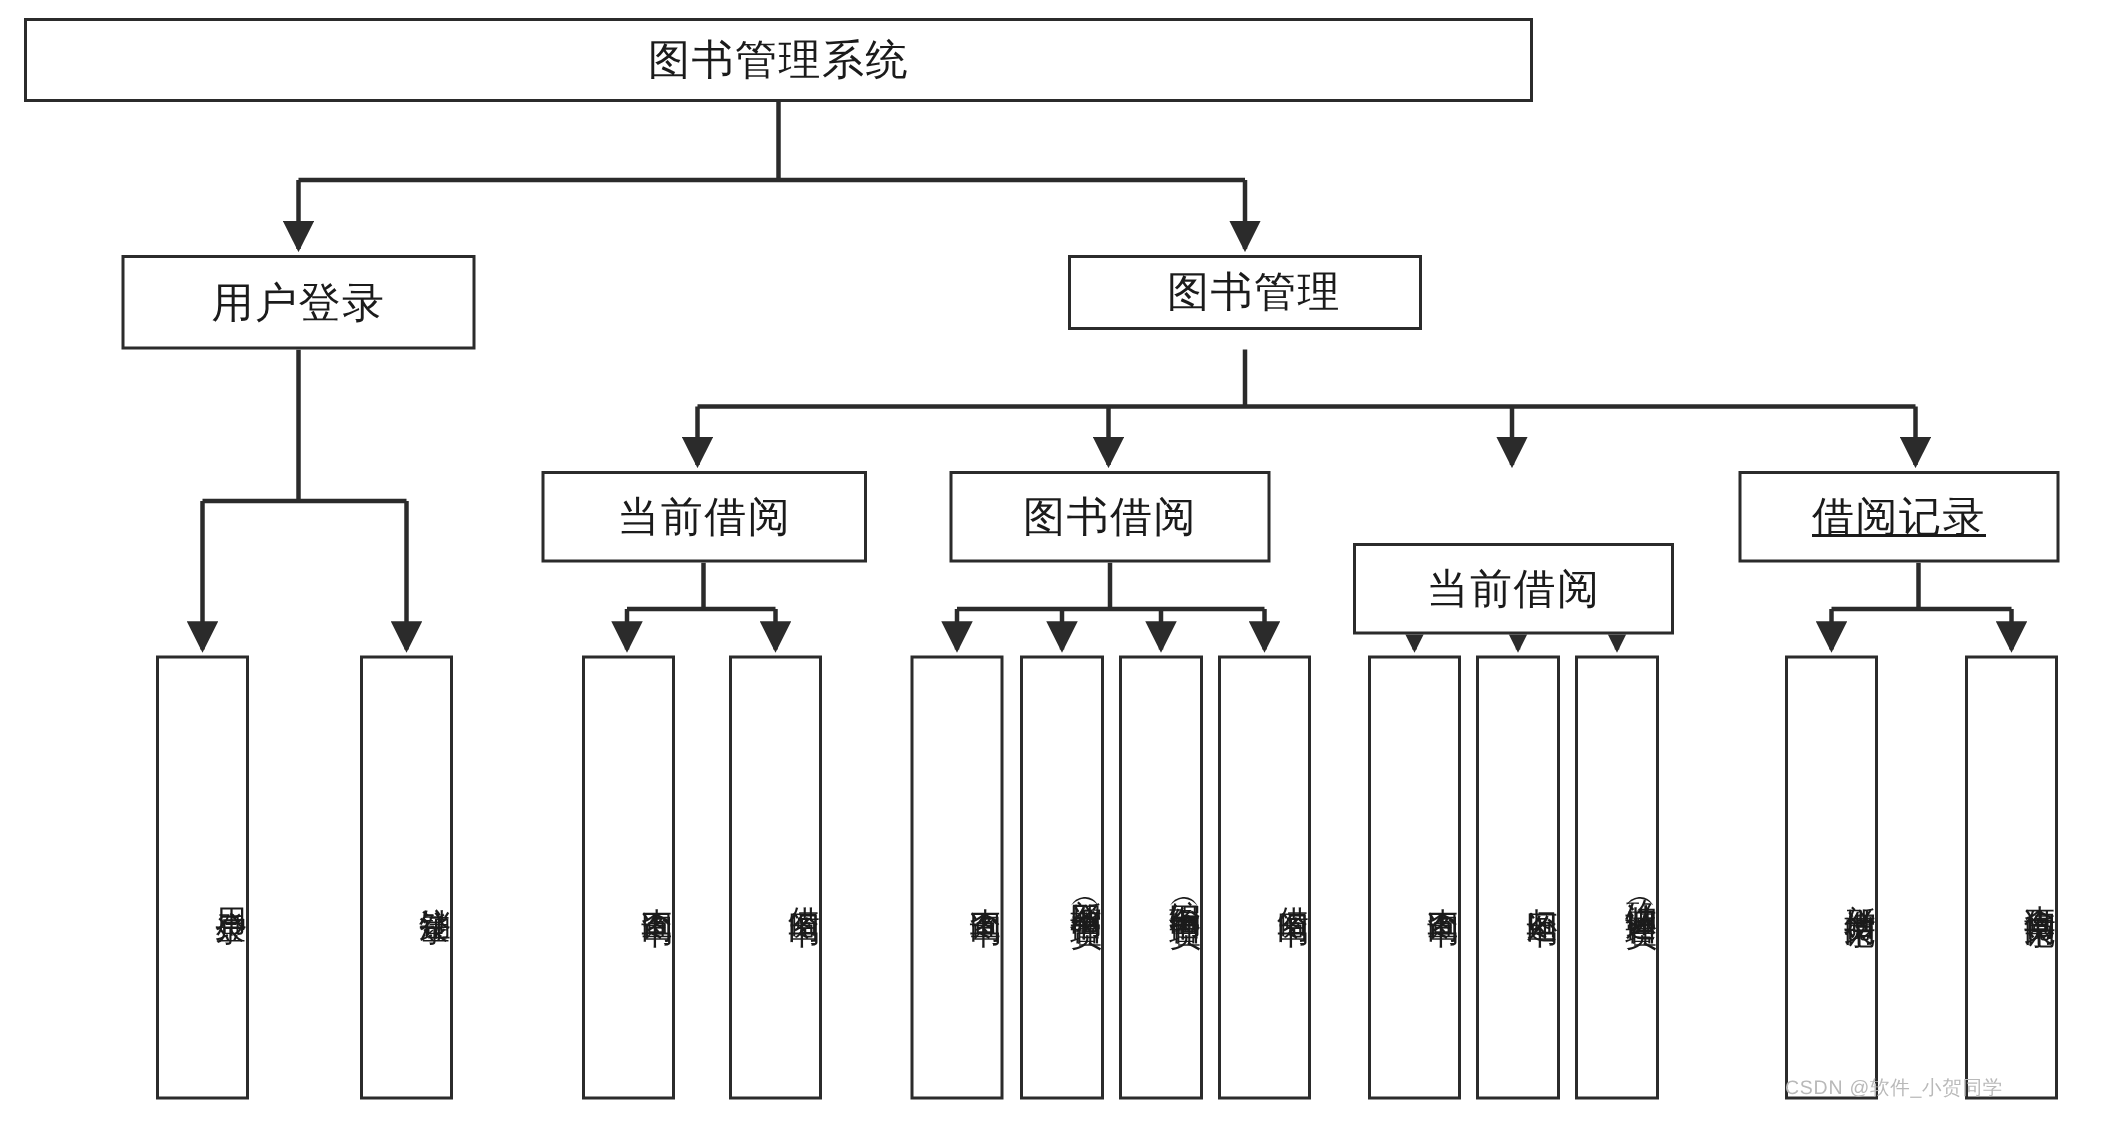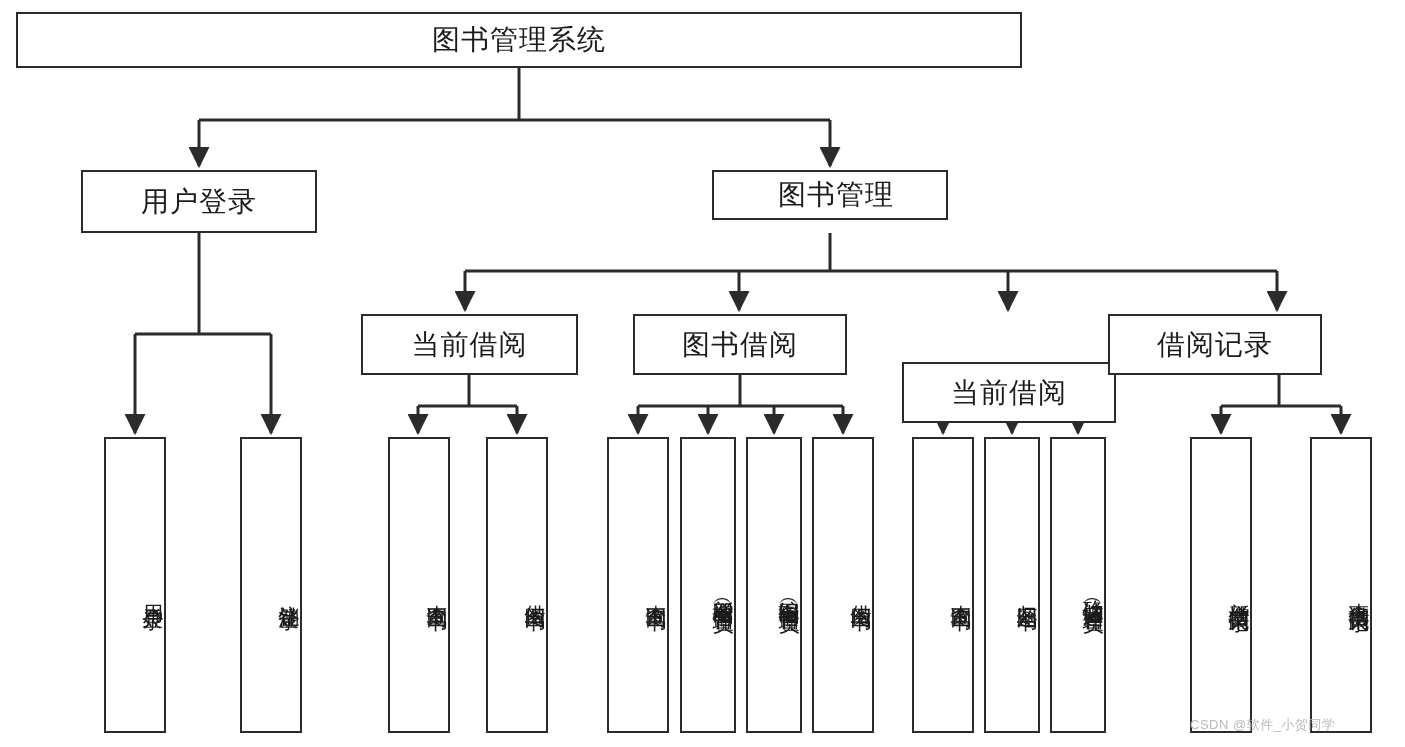--- a/index.html
+++ b/index.html
@@ -137,21 +137,21 @@
 
   <div class="node h" style="left:361px; top:314px; width:217px; height:61px;">
     <span class="htext">当前借阅</span>
   </div>
   <div class="node h" style="left:633px; top:314px; width:214px; height:61px;">
     <span class="htext">图书借阅</span>
   </div>
   <div class="node h" style="left:902px; top:314px; width:214px; height:61px;margin-top:48px;">
     <span class="htext">当前借阅</span>
   </div>
-  <div class="node h" style="left:1108px; top:314px; width:214px; height:61px;">
+  <div class="node h" style="left:1159px; top:314px; width:214px; height:61px;text-decoration:underline;">
     <span class="htext">借阅记录</span>
   </div>
 
   <div class="node v" style="left:104px; top:437px; width:62px; height:296px;">
     <span class="vtext">用户登录</span>
   </div>
   <div class="node v" style="left:240px; top:437px; width:62px; height:296px;">
     <span class="vtext">注销登录</span>
   </div>
 

